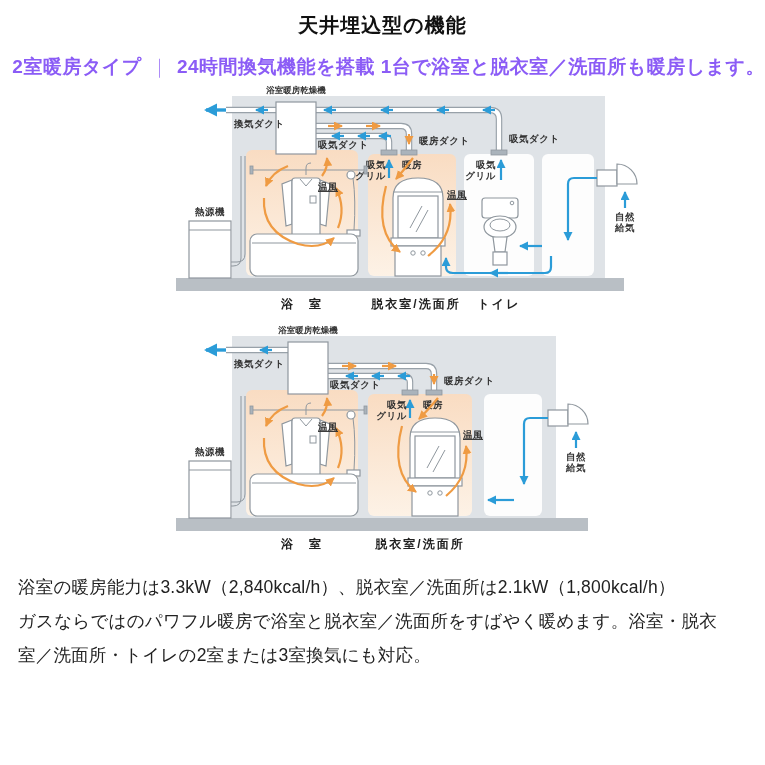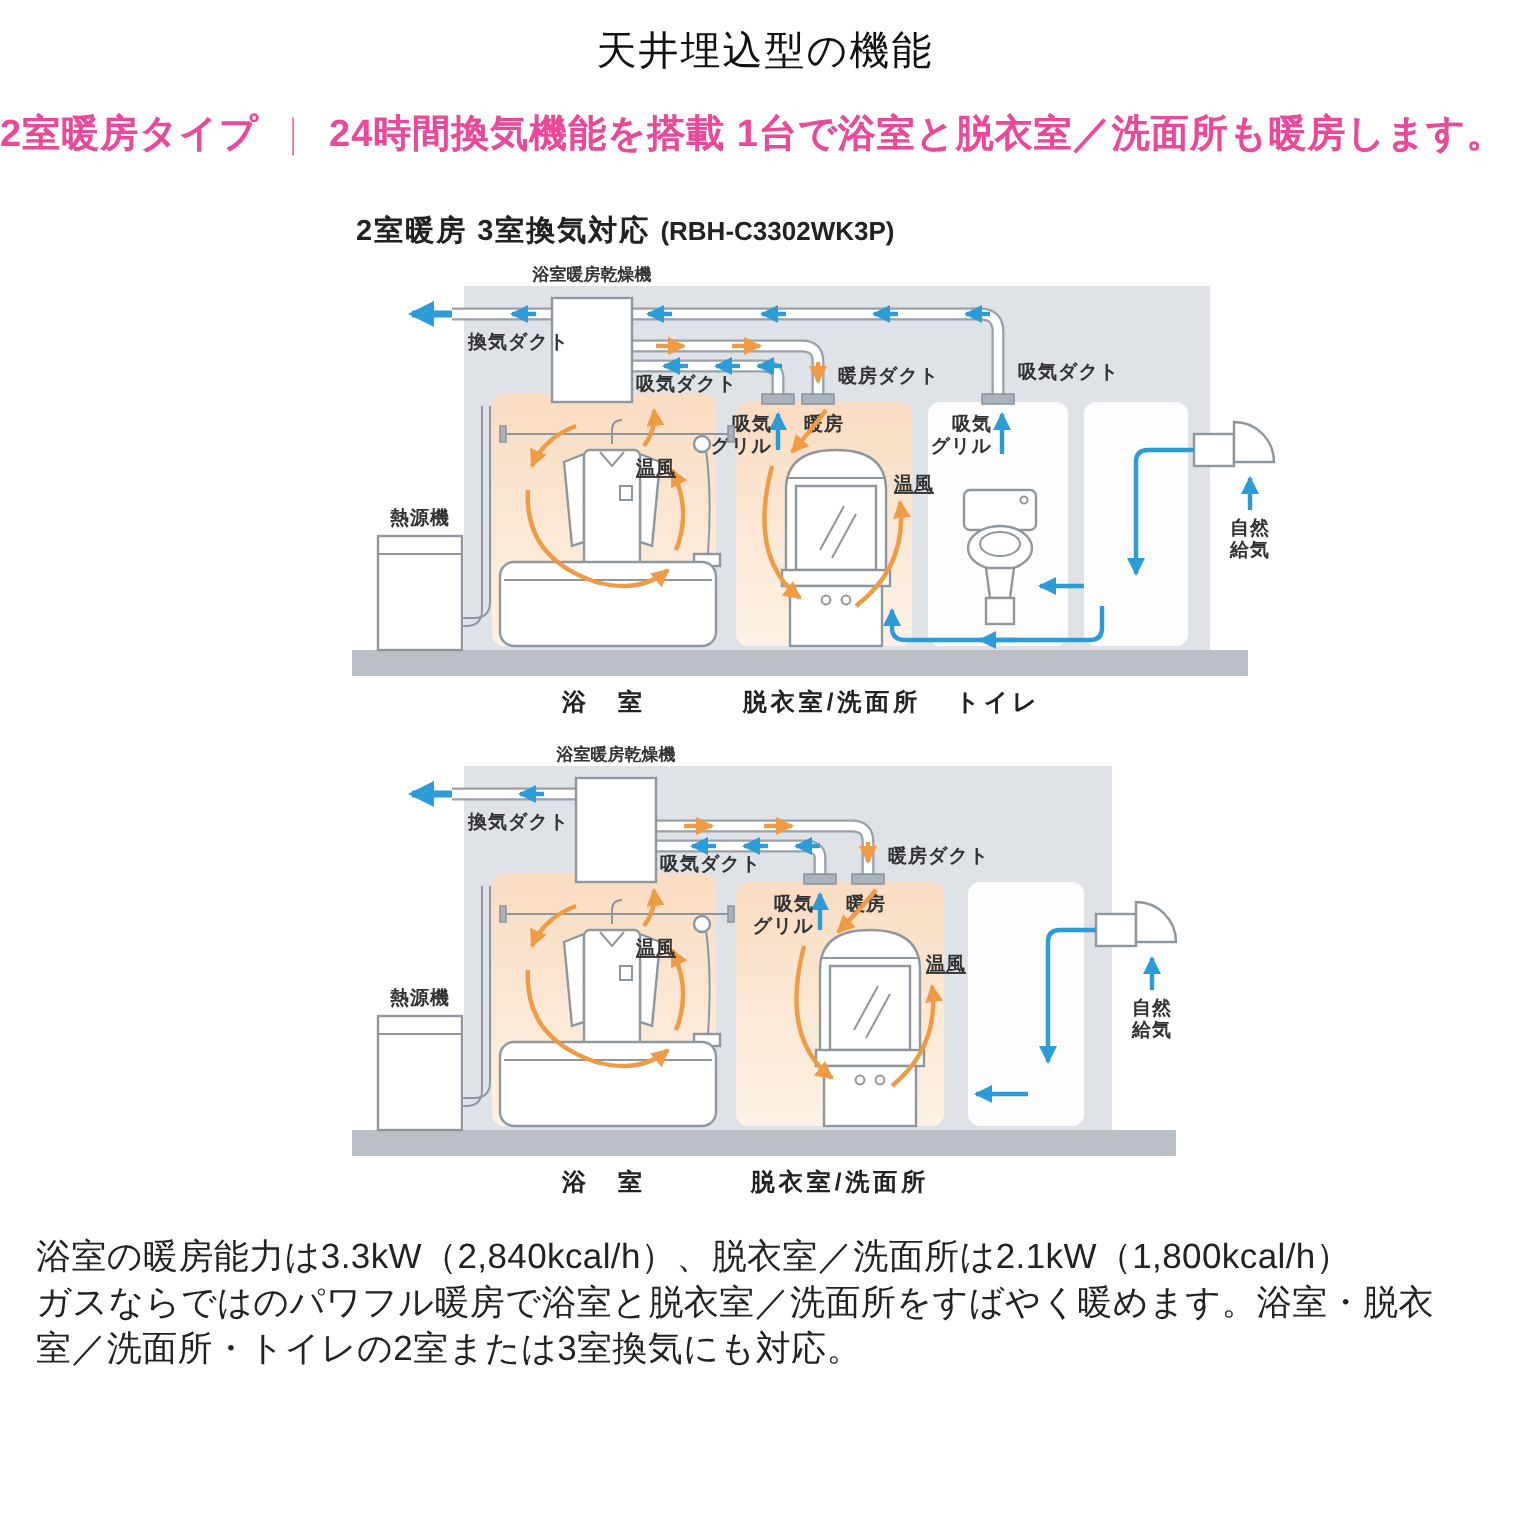--- a/index.html
+++ b/index.html
@@ -1,52 +1,48 @@
 <!DOCTYPE html>
 <html><head>
 <meta charset="utf-8">
 <style>
   html,body{margin:0;padding:0;background:#fff;}
   body{width:765px;font-family:"Liberation Sans","DejaVu Sans",sans-serif;color:#1c1c1c;}
   .page{width:765px;box-sizing:border-box;padding-top:12px;}
-  .main-title{font-size:20px;font-weight:normal;text-align:center;margin:0;letter-spacing:1px;color:#111;}
-  .subtitle{margin-top:15px;text-align:left;font-size:19px;font-weight:bold;color:#ec4899;letter-spacing:.5px;}
+  .main-title{font-size:20px;font-weight:bold;text-align:center;margin:0;letter-spacing:1px;color:#111;}
+  .subtitle{margin-top:15px;text-align:right;font-size:19px;font-weight:bold;color:#8b5cf6;letter-spacing:.5px;}
   .subtitle .sep{display:inline-block;margin:0 8px;transform:scaleX(.6);font-weight:400;}
   .diag-title{margin:26px 0 2px 178px;font-size:14.5px;font-weight:600;color:#222;letter-spacing:1px;}
   .diag-title .model{font-size:13px;font-weight:600;letter-spacing:0;}
   .diag-wrap{margin-left:170px;}
   svg{display:block;}
   .lbl{font-size:9.5px;font-weight:600;fill:#333;letter-spacing:.5px;}
   .room-lbl{font-size:12px;font-weight:600;fill:#222;letter-spacing:2px;}
   .unit-lbl{font-size:8.5px;font-weight:600;fill:#333;}
   .pipe-o{stroke:#98a1a9;stroke-width:6.5;fill:none;stroke-linejoin:round;stroke-linecap:butt;}
   .pipe-i{stroke:#fff;stroke-width:4.2;fill:none;stroke-linejoin:round;stroke-linecap:butt;}
   .ab{stroke:#2b9cd8;stroke-width:2.2;fill:none;marker-end:url(#mb);}
   .abB{stroke:#2b9cd8;stroke-width:3.4;fill:none;marker-end:url(#mbB);}
   .ao{stroke:#ef9b43;stroke-width:2.2;fill:none;marker-end:url(#mo);}
   .furn{fill:#fff;stroke:#8f979e;stroke-width:1.2;}
   .fline{stroke:#8f979e;stroke-width:1;fill:none;}
   .term{fill:#aab3bb;stroke:#8f979e;stroke-width:.8;}
-  .footer{margin:10px 18px 0 18px;font-size:17.5px;line-height:23px;color:#222;white-space:pre-line;letter-spacing:.2px;}
+  .footer{margin:10px 18px 0 18px;font-size:17.5px;line-height:34px;color:#222;white-space:pre-line;letter-spacing:.2px;}
 </style>
 </head>
 <body>
 
 <div class="page">
 
   <h1 class="main-title">天井埋込型の機能</h1>
 
   <div class="subtitle">
     <span>2室暖房タイプ</span><span class="sep">｜</span><span>24時間換気機能を搭載 1台で浴室と脱衣室／洗面所も暖房します。</span>
   </div>
 
-  <div class="diag-title">
-    <span>2室暖房 3室換気対応</span>
-    <span class="model">(RBH-C3302WK3P)</span>
-  </div>
 
   <div class="diag-wrap">
   <svg width="490" height="240" viewBox="0 0 490 240">
     <defs>
       <linearGradient id="gpeach" x1="0" y1="0" x2="0" y2="1">
         <stop offset="0" stop-color="#f9dcc2"></stop>
             <stop offset="1" stop-color="#fdf2e6"></stop>
       </linearGradient>
       <marker id="mb" markerUnits="userSpaceOnUse" markerWidth="10" markerHeight="10" refX="8" refY="4.5" orient="auto">
             <path d="M0,0 L9,4.5 L0,9 Z" fill="#2b9cd8"></path>

